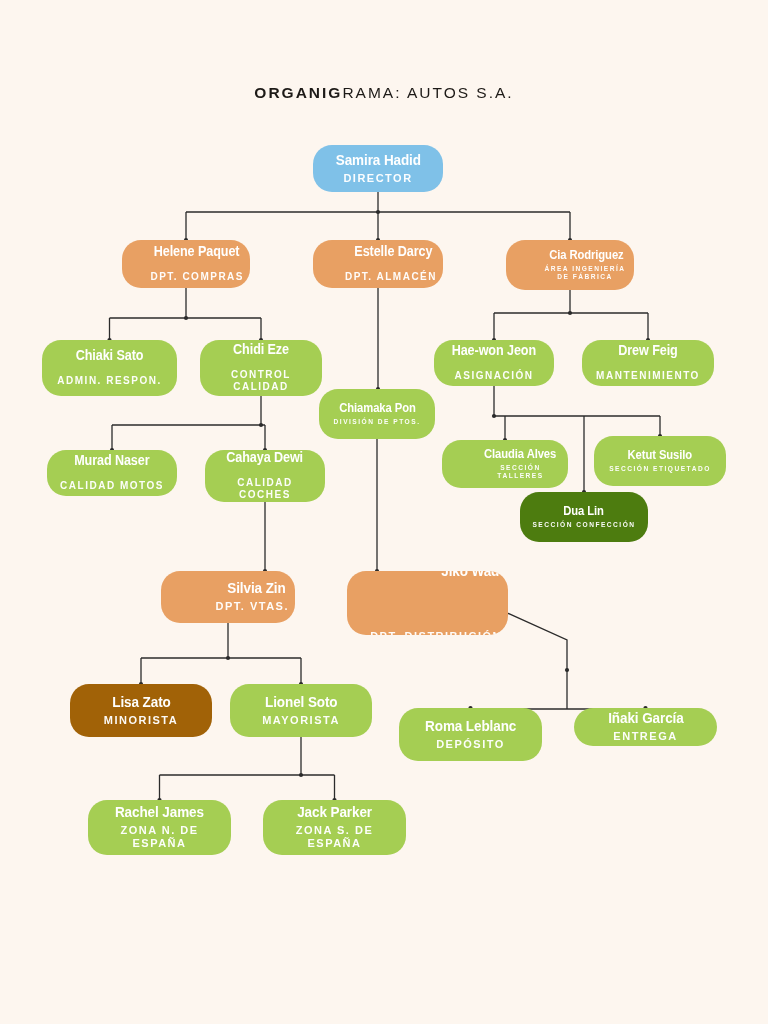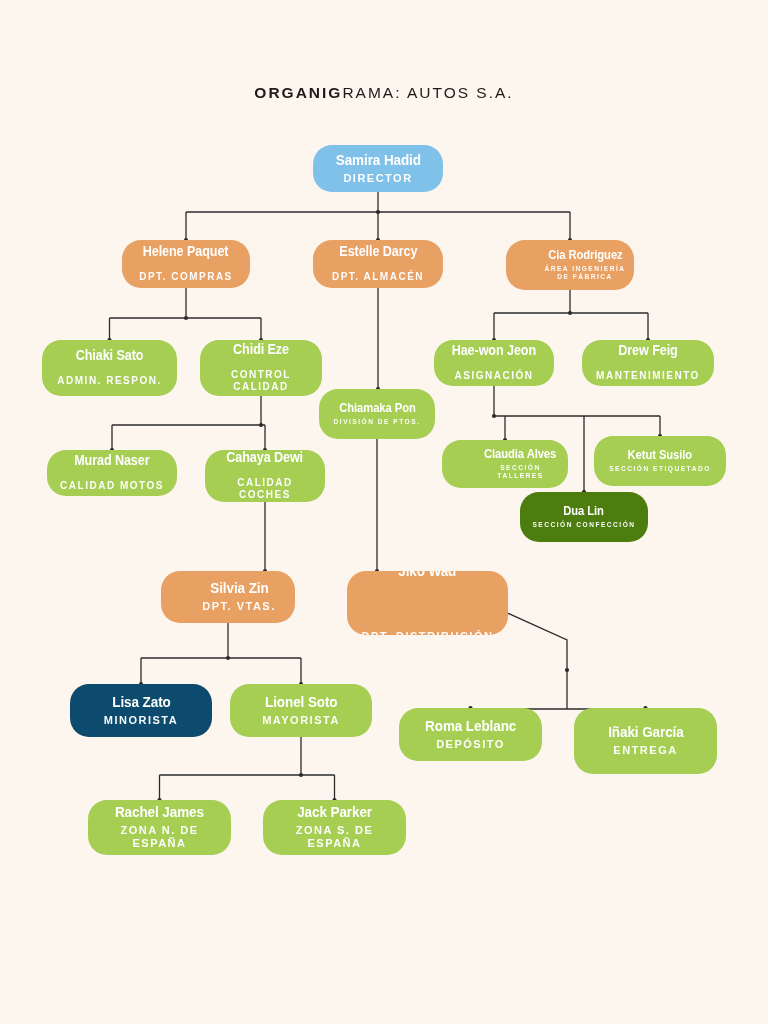--- a/index.html
+++ b/index.html
@@ -55,21 +55,21 @@
     white-space: nowrap;
   }
   .node .rl {
     font-weight: 600;
     line-height: 1.25;
     letter-spacing: 1.5px;
     text-transform: uppercase;
     opacity: 0.97;
   }
   .lvl-0 { background: #7FC1E8; }
-  .lvl-1 { background: #E8A063; }
+  .lvl-1 { background: #E8A063; align-items: flex-end; }
   .lvl-2 { background: #A5CE53; }
 
   .sz-l .nm { font-size: 15px; }
   .sz-l .rl { font-size: 11px; margin-top: 4px; }
   .sz-m .nm { font-size: 14px; }
   .sz-m .rl { font-size: 10px; margin-top: 12px; }
   .sz-s .nm { font-size: 12.5px; }
   .sz-s .rl { font-size: 6.6px; margin-top: 3px; }
 </style>
 </head>
@@ -216,33 +216,33 @@
         <div class="rl">SECCIÓN CONFECCIÓN</div>
       </div>
       <div class="node lvl-1 sz-l" style="left: 161px; top: 571px; width: 134px; height: 52px; background: rgb(232, 160, 99); padding-left: 28px;">
         <div class="nm">Silvia Zin</div>
         <div class="rl">DPT. VTAS.</div>
       </div>
       <div class="node lvl-1 sz-l" style="left: 347px; top: 571px; width: 161px; height: 64px; background: rgb(232, 160, 99); gap: 47px;">
         <div class="nm">Jiko Wad</div>
         <div class="rl">DPT. DISTRIBUCIÓN</div>
       </div>
-      <div class="node lvl-2 sz-l" style="left: 70px; top: 684px; width: 142px; height: 53px; background: #0c4a6e;">
+      <div class="node lvl-2 sz-l" style="left: 70px; top: 684px; width: 142px; height: 53px; background: #a16207;">
         <div class="nm">Lisa Zato</div>
         <div class="rl">MINORISTA</div>
       </div>
       <div class="node lvl-2 sz-l" style="left: 230px; top: 684px; width: 142px; height: 53px; background: rgb(165, 206, 83);">
         <div class="nm">Lionel Soto</div>
         <div class="rl">MAYORISTA</div>
       </div>
       <div class="node lvl-2 sz-l" style="left: 399px; top: 708px; width: 143px; height: 53px; background: rgb(165, 206, 83);">
         <div class="nm">Roma Leblanc</div>
         <div class="rl">DEPÓSITO</div>
       </div>
-      <div class="node lvl-2 sz-l" style="left: 574px; top: 708px; width: 143px; height: 66px; background: rgb(165, 206, 83);">
+      <div class="node lvl-2 sz-l" style="left: 574px; top: 708px; width: 143px; height: 38px; background: rgb(165, 206, 83);">
         <div class="nm">Iñaki García</div>
         <div class="rl">ENTREGA</div>
       </div>
       <div class="node lvl-2 sz-l" style="left: 88px; top: 800px; width: 143px; height: 55px; background: rgb(165, 206, 83); align-items: center;">
         <div class="nm">Rachel James</div>
         <div class="rl">ZONA N. DE ESPAÑA</div>
       </div>
       <div class="node lvl-2 sz-l" style="left: 263px; top: 800px; width: 143px; height: 55px; background: rgb(165, 206, 83);">
         <div class="nm">Jack Parker</div>
         <div class="rl">ZONA S. DE ESPAÑA</div>

